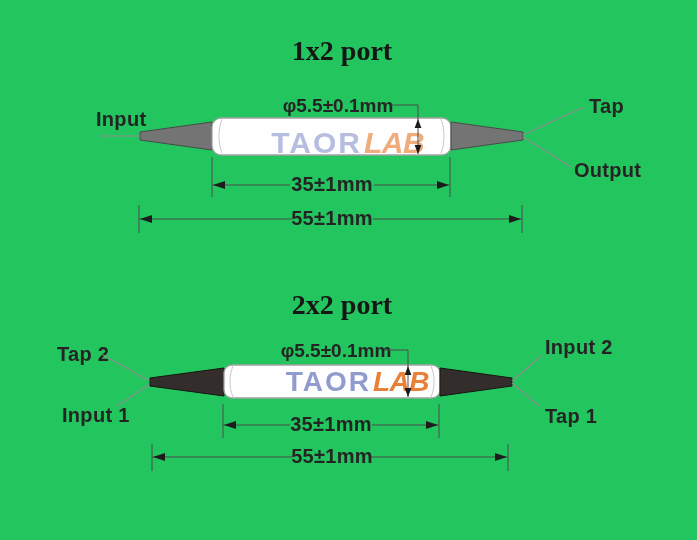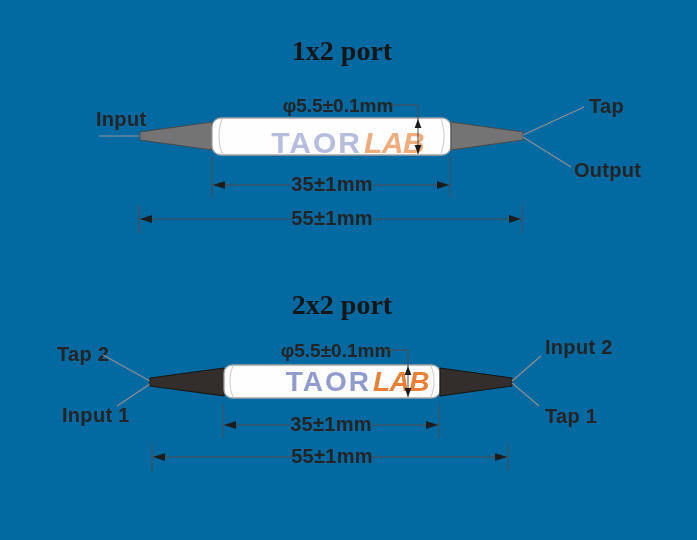--- a/index.html
+++ b/index.html
@@ -1,21 +1,21 @@
 <!DOCTYPE html>
 <html><head>
 <meta charset="utf-8">
 <style>
   html, body {
     margin: 0; padding: 0; background: #ffffff;
   }
   .stage {
     position: relative;
     width: 697px; height: 540px;
-    background: #0369a1;
+    background: #22c55e;
     overflow: hidden;
   }
   svg { display: block; }
   .title-text {
     font-family: "Liberation Serif", serif;
     font-weight: 700; font-size: 28px; fill: #161616;
   }
   .port-label, .dim-label {
     font-family: "Liberation Sans", sans-serif;
     font-weight: 600; font-size: 20px; fill: #242424;

